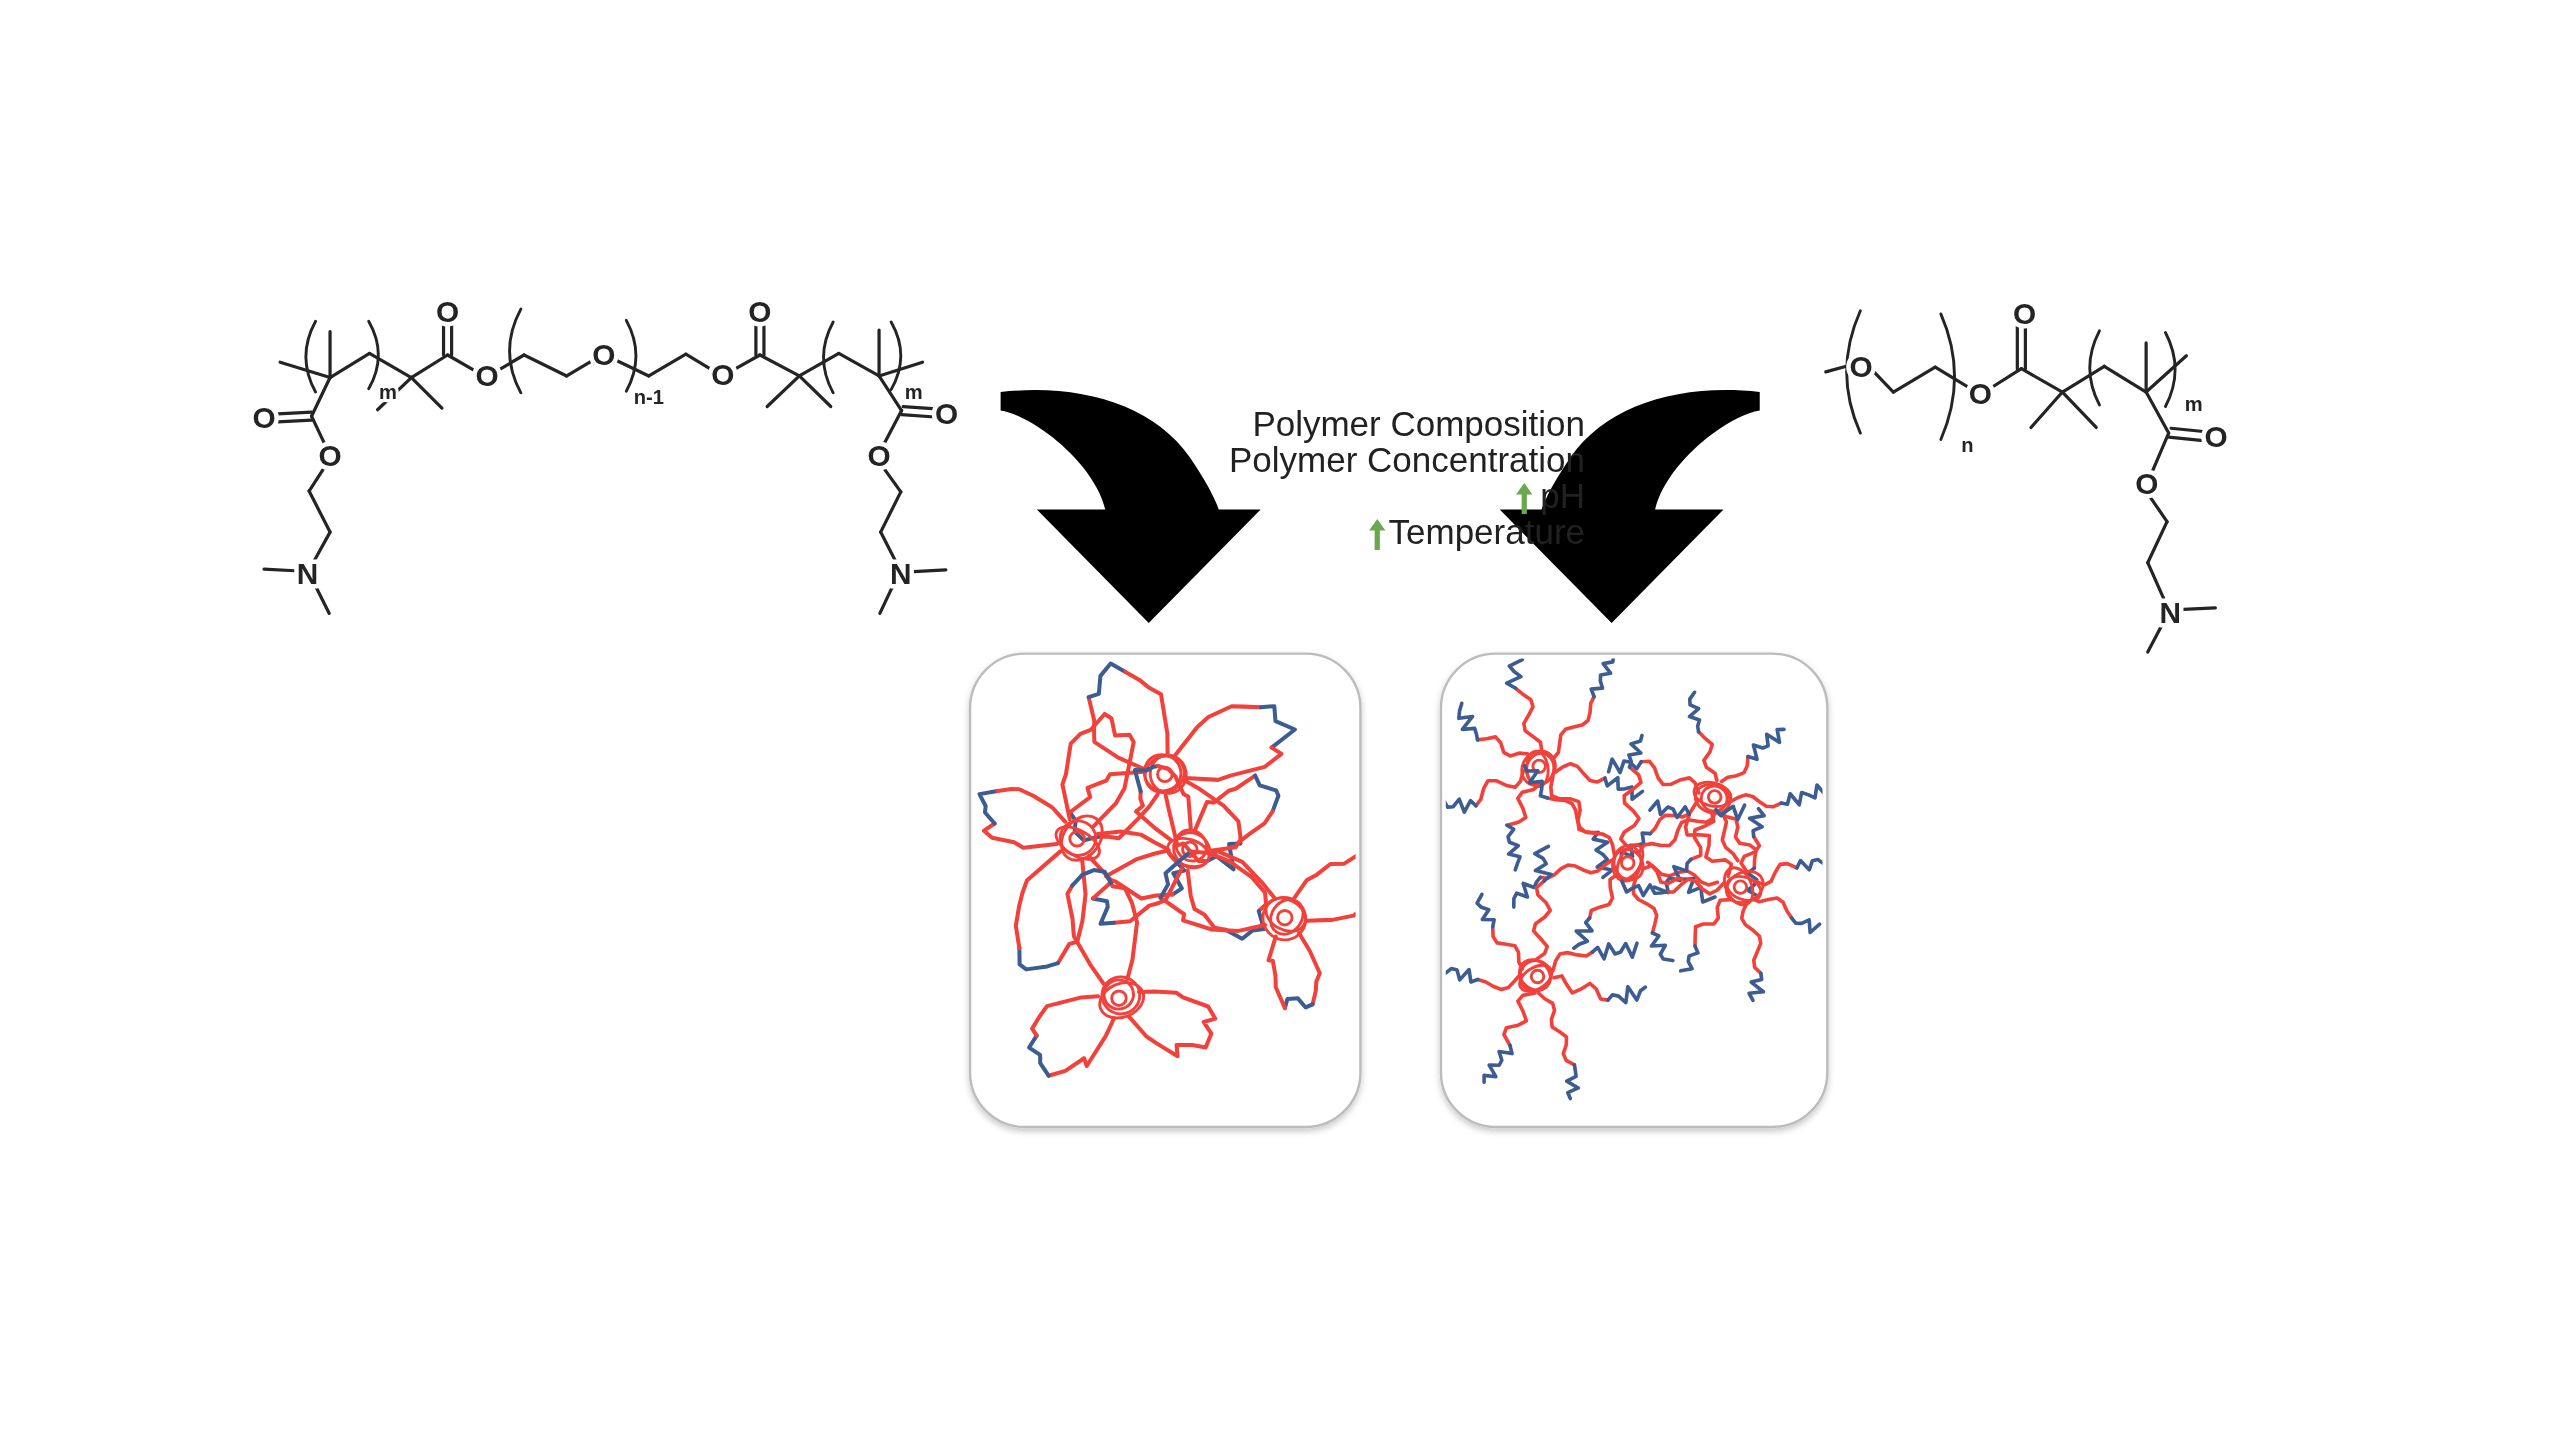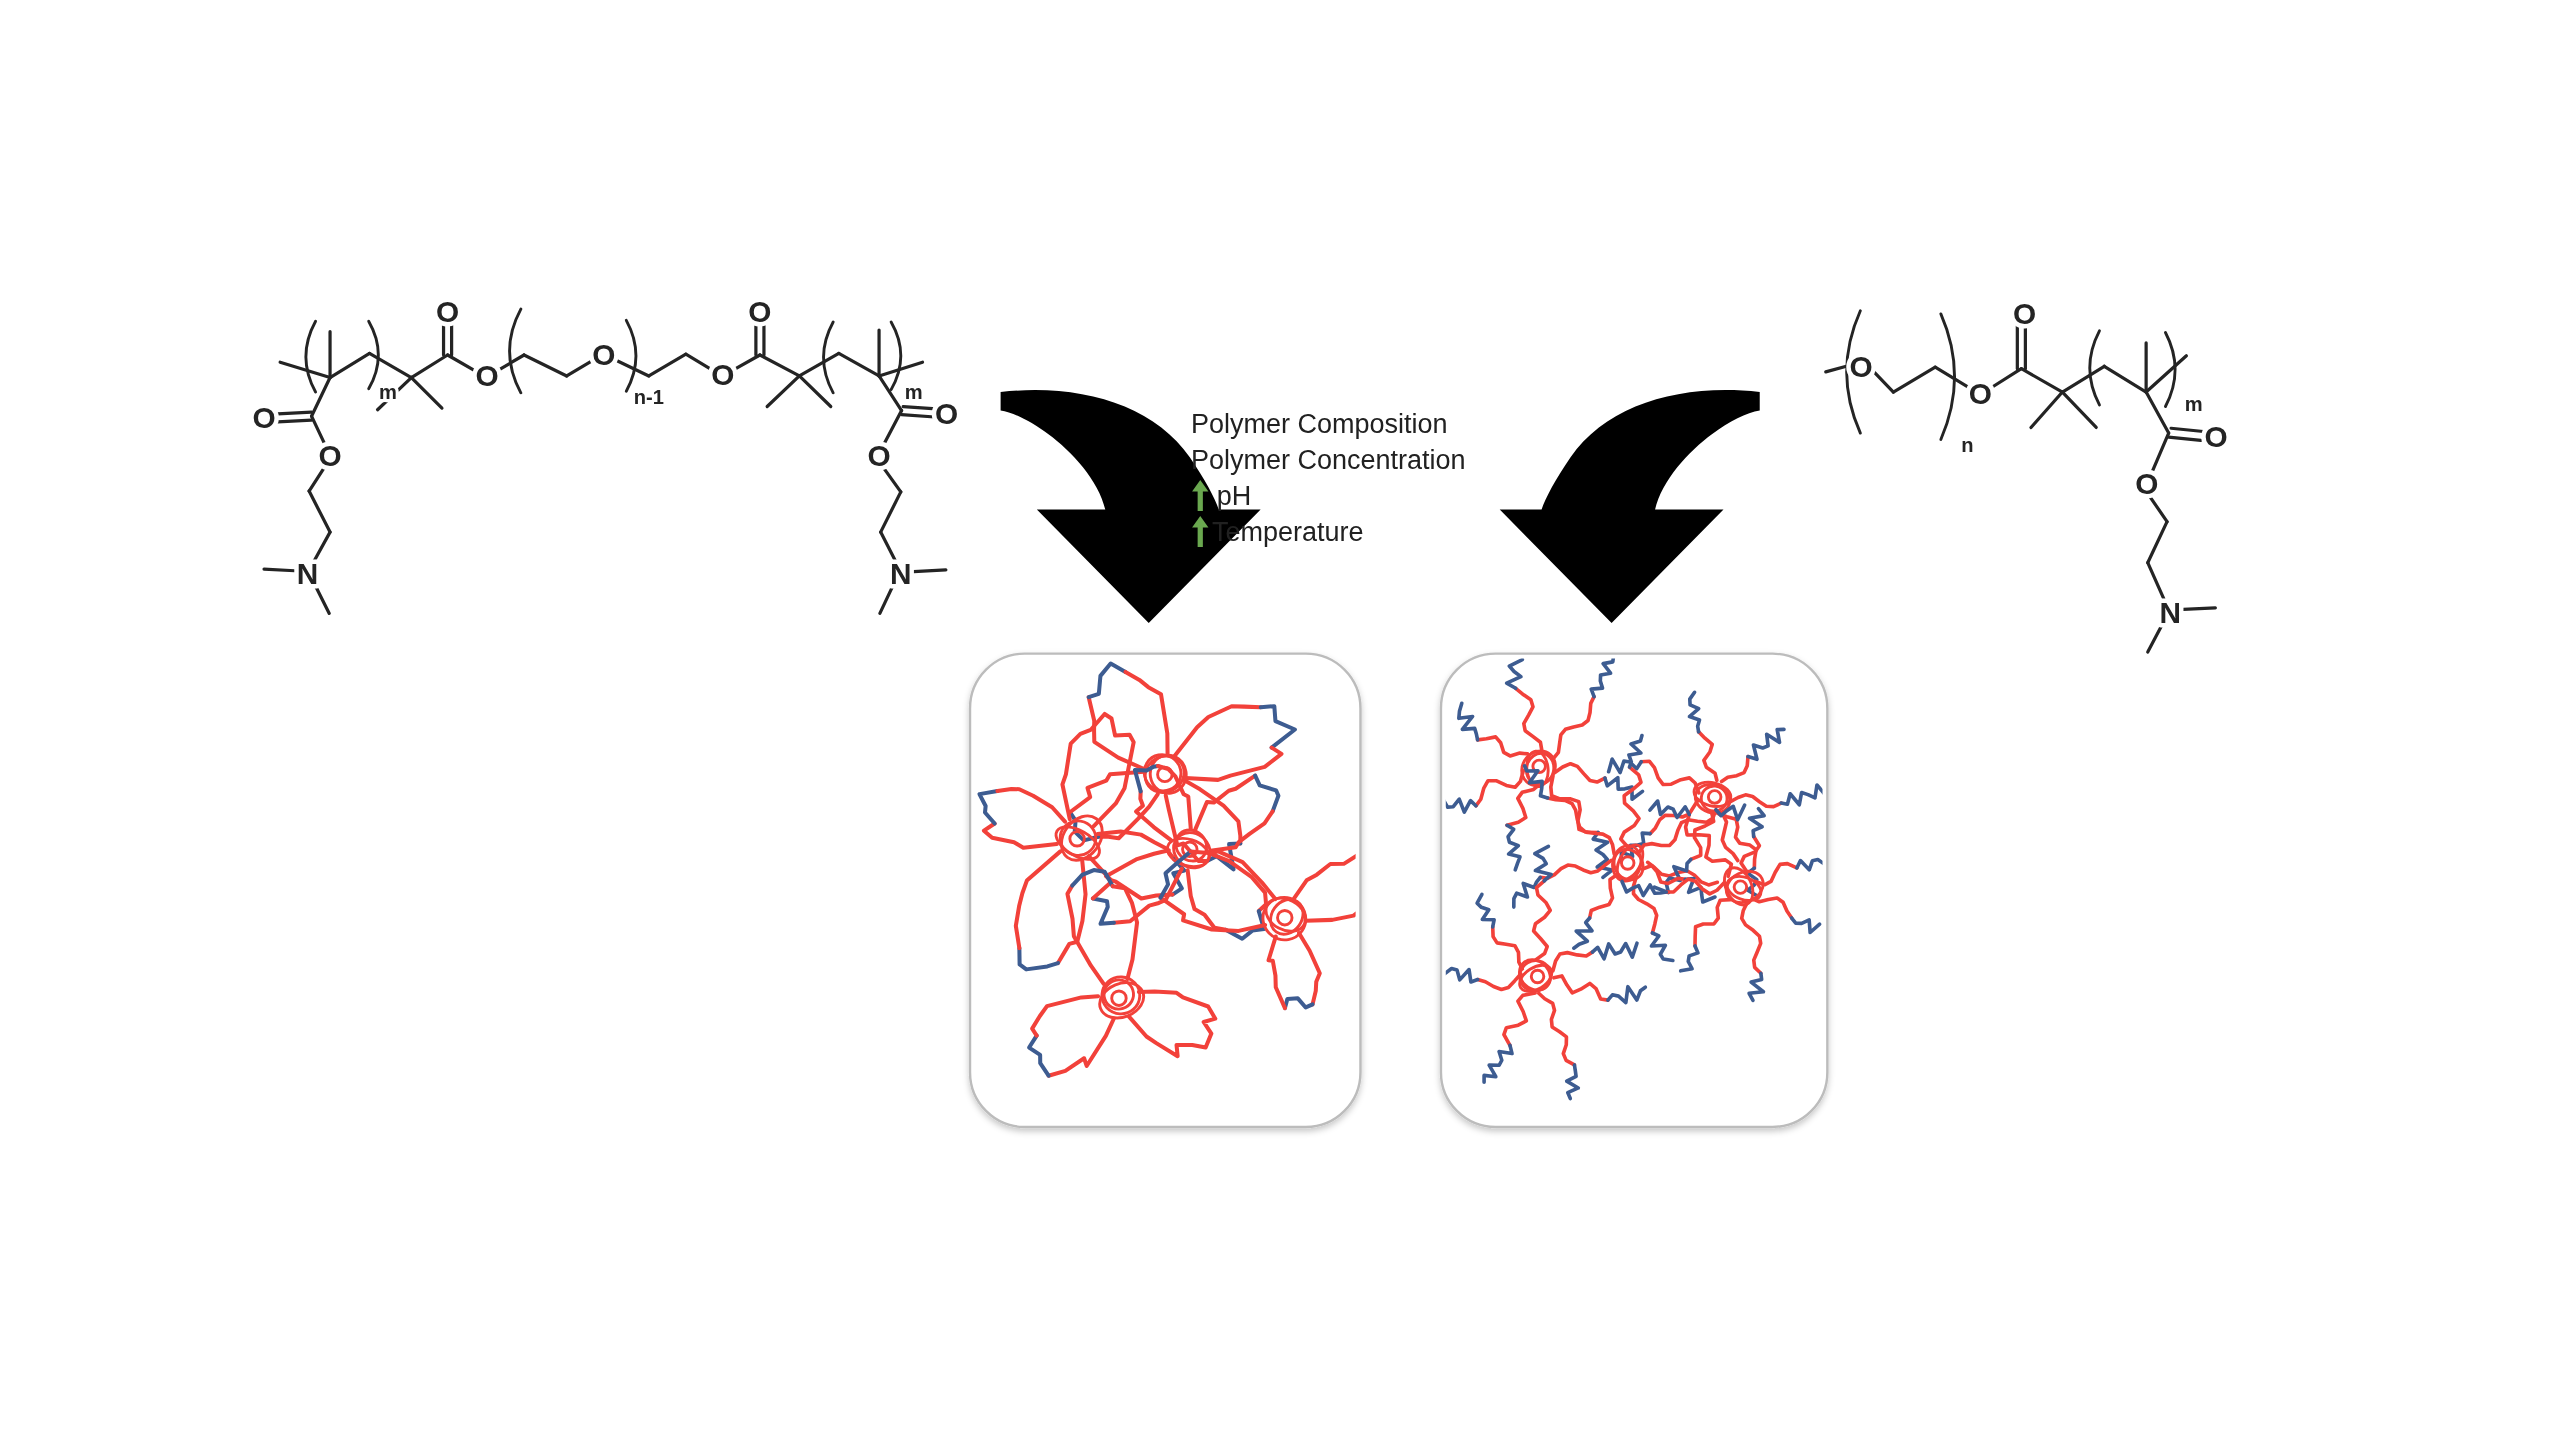--- a/index.html
+++ b/index.html
@@ -4,22 +4,22 @@
 <style>
   html,body{margin:0;padding:0;}
   body{
     width:2576px;height:1449px;position:relative;overflow:hidden;
     background:var(--bg,#ffffff);
     font-family:"Liberation Sans",sans-serif;
   }
   #diagram{position:absolute;left:0;top:0;}
   .ctext{
     position:absolute;left:1191px;top:406px;width:394px;
-    text-align:left;color:var(--text,#212121);
-    font-size:27px;line-height:36px;font-weight:400;
+    text-align:right;color:var(--text,#212121);
+    font-size:35px;line-height:36px;font-weight:400;
   }
   .ctext .line{white-space:nowrap;}
   .g-arrow{
     display:inline-block;vertical-align:-5.6px;color:var(--green,#6aa84f);
   }
   .g-arrow.tight{margin-right:2.4px;}
   .g-arrow.gap{margin-right:7.2px;}
   .atom{
     font-family:"Liberation Sans",sans-serif;font-size:37px;font-weight:700;
     fill:var(--stroke,#242424);text-anchor:middle;

